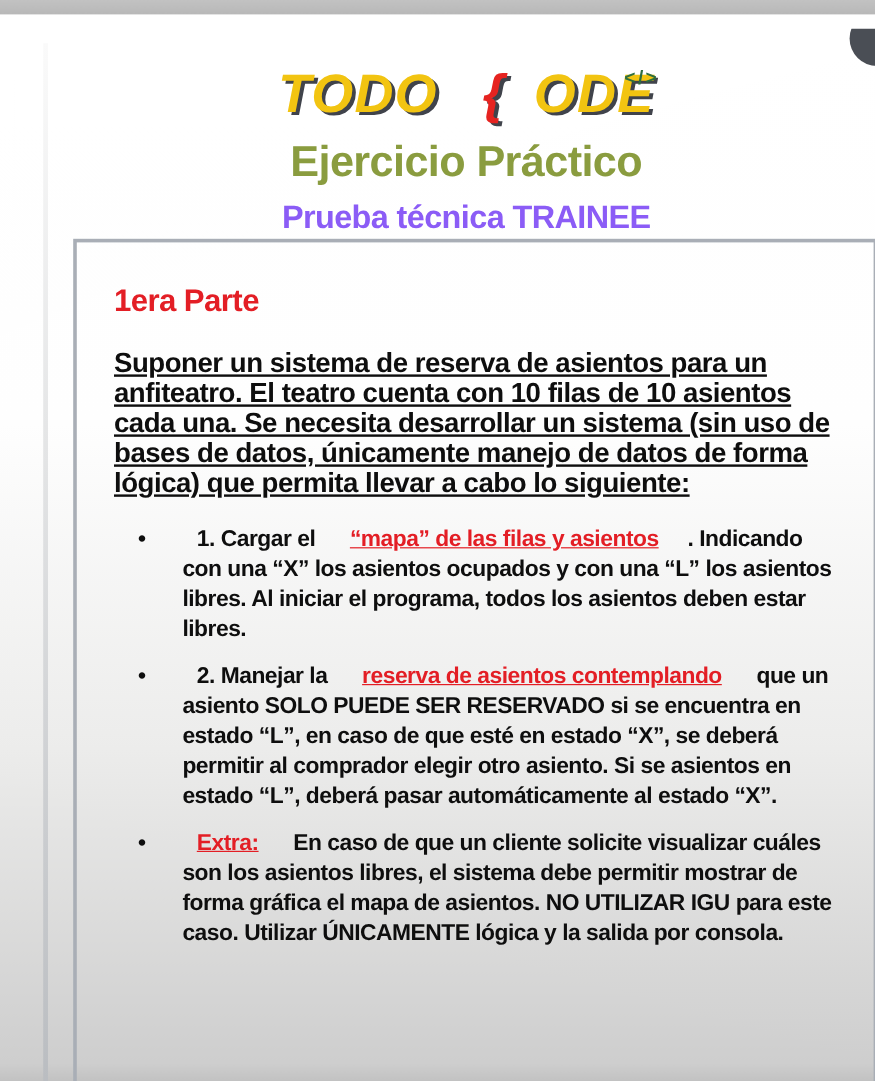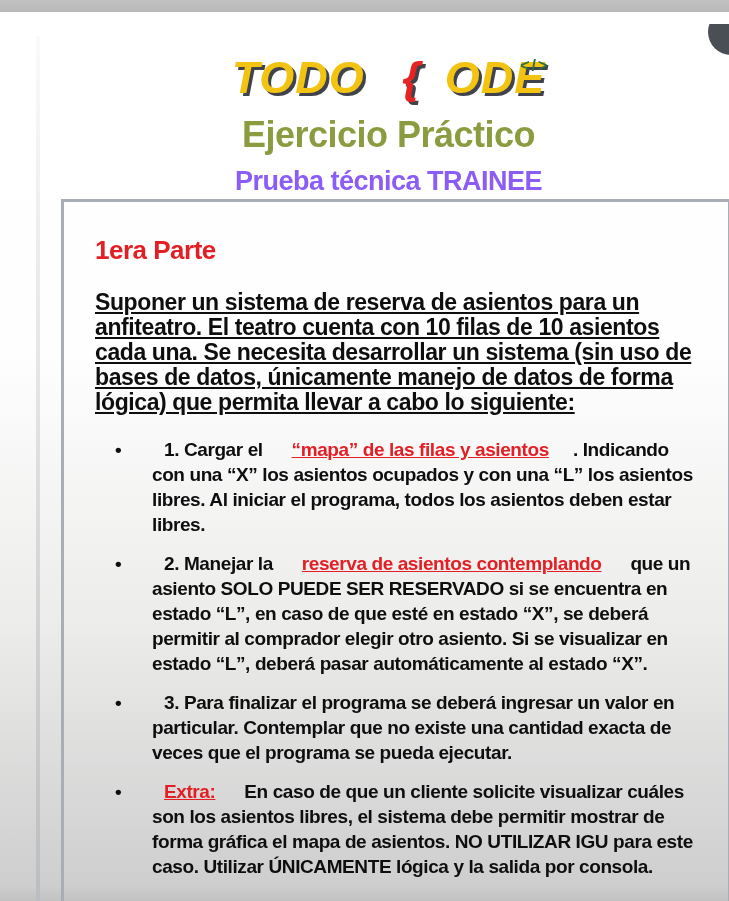--- a/index.html
+++ b/index.html
@@ -94,17 +94,16 @@
   </div>
   <div class="subtitle1">Ejercicio Práctico</div>
   <div class="subtitle2">Prueba técnica TRAINEE</div>
 </header>
 
 <section class="content-box">
   <h2 class="section-title">1era Parte</h2>
   <p class="intro">Suponer un sistema de reserva de asientos para un anfiteatro. El teatro cuenta con 10 filas de 10 asientos cada una. Se necesita desarrollar un sistema (sin uso de bases de datos, únicamente manejo de datos de forma lógica) que permita llevar a cabo lo siguiente:</p>
   <ul class="items">
     <li><span>1. Cargar el </span><span class="red">“mapa” de las filas y asientos</span><span>. Indicando con una “X” los asientos ocupados y con una “L” los asientos libres. Al iniciar el programa, todos los asientos deben estar libres.</span></li>
-    <li><span>2. Manejar la </span><span class="red">reserva de asientos contemplando</span><span> que un asiento SOLO PUEDE SER RESERVADO si se encuentra en estado “L”, en caso de que esté en estado “X”, se deberá permitir al comprador elegir otro asiento. Si se visualizar en estado “L”, deberá pasar automáticamente al estado “X”.</span></li>
-    <li><span>3. Para finalizar el programa se deberá ingresar un valor en particular. Contemplar que no existe una cantidad exacta de veces que el programa se pueda ejecutar.</span></li>
+    <li><span>2. Manejar la </span><span class="red">reserva de asientos contemplando</span><span> que un asiento SOLO PUEDE SER RESERVADO si se encuentra en estado “L”, en caso de que esté en estado “X”, se deberá permitir al comprador elegir otro asiento. Si se asientos en estado “L”, deberá pasar automáticamente al estado “X”.</span></li>
     <li><span class="red">Extra:</span><span> En caso de que un cliente solicite visualizar cuáles son los asientos libres, el sistema debe permitir mostrar de forma gráfica el mapa de asientos. NO UTILIZAR IGU para este caso. Utilizar ÚNICAMENTE lógica y la salida por consola.</span></li>
   </ul>
 </section>
 
 </body></html>

